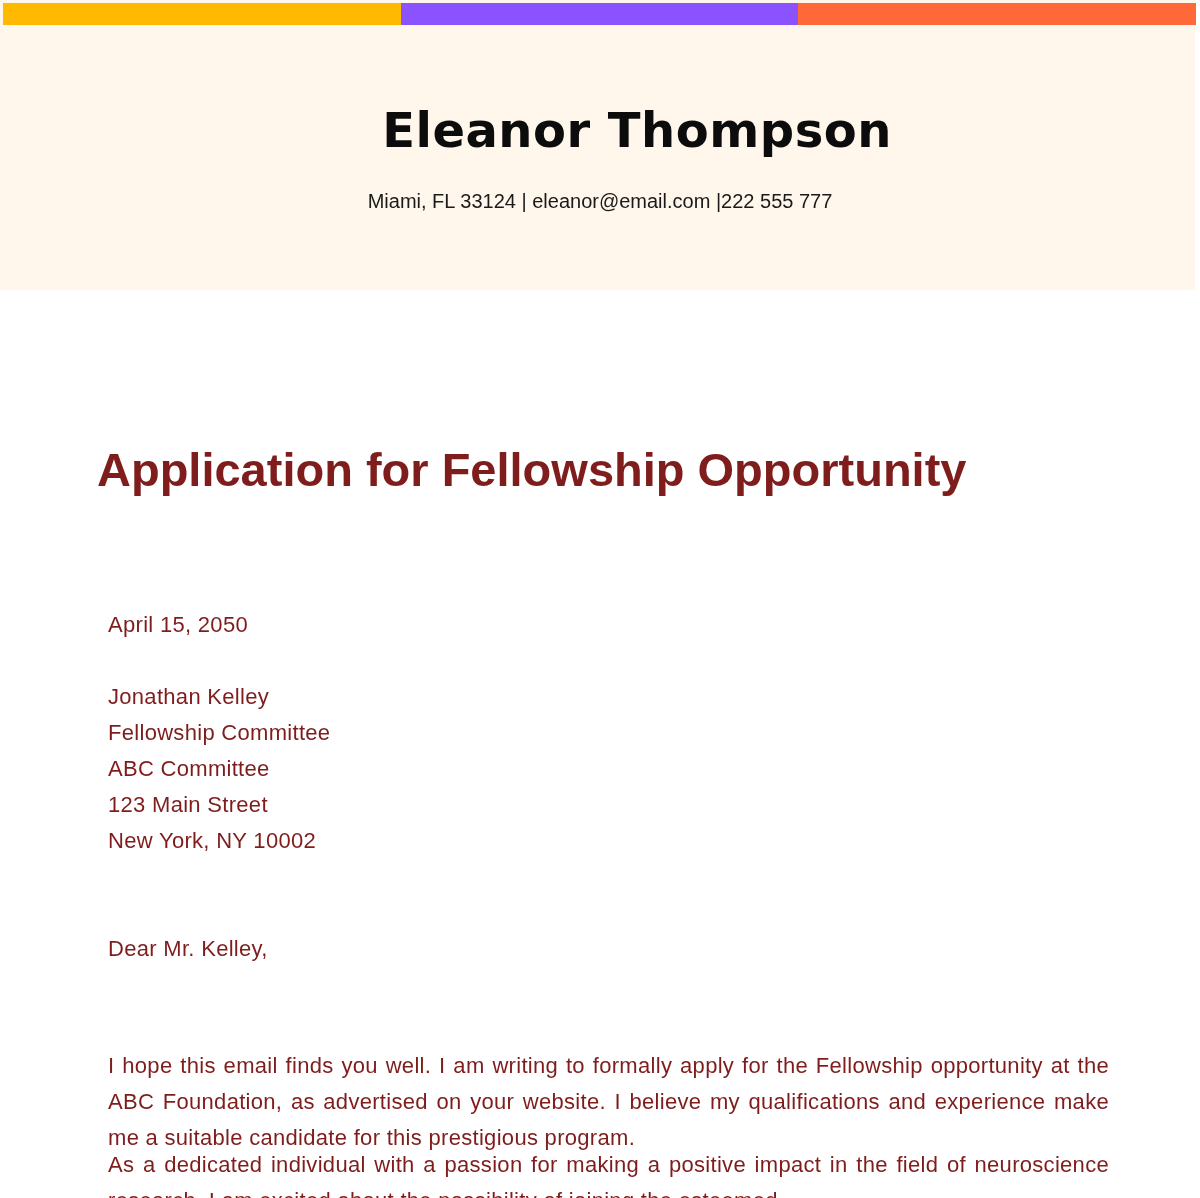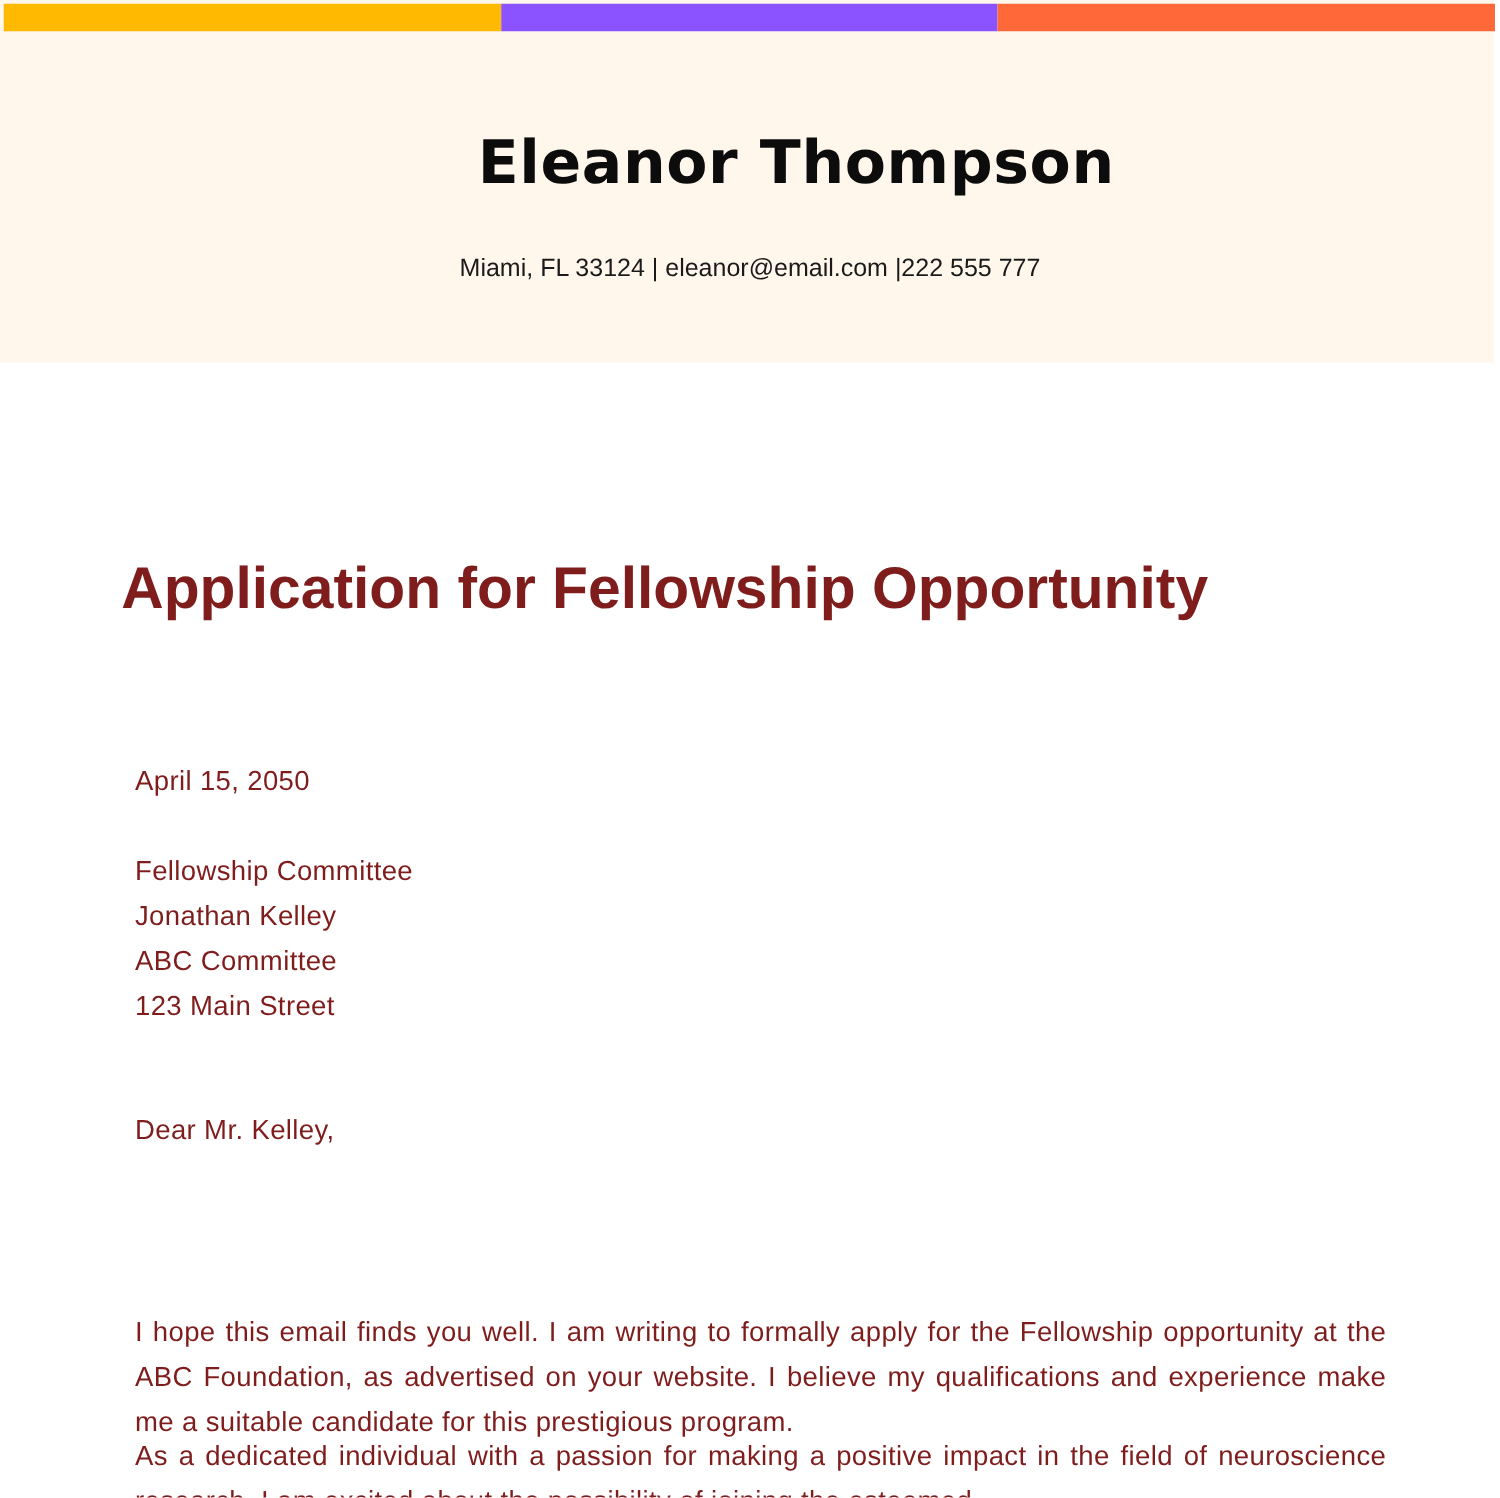--- a/index.html
+++ b/index.html
@@ -46,21 +46,21 @@
       letter-spacing: 0.5px;
       color: #0c0c0c;
       line-height: 68px;
       margin: 0;
       padding-left: 37px;
     }
     .contact {
       position: absolute;
       left: 0;
       width: 1200px;
-      top: 202px;
+      top: 188px;
       text-align: center;
       font-size: 20px;
       color: #1a1a1a;
       line-height: 26px;
       margin: 0;
     }
     .title {
       position: absolute;
       left: 97px;
       top: 440px;
@@ -78,21 +78,21 @@
       width: 1001px;
       color: #7f1d1d;
       font-size: 22px;
       line-height: 36px;
       letter-spacing: 0.3px;
       margin: 12px;
     }
     .date { top: 595px; }
     .address { top: 667px; }
     .address span { display: block; }
-    .salutation { top: 874px; }
+    .salutation { top: 919px; }
     .para {
       text-align: justify;
       text-align-last: left;
     }
     .para1 { top: 1036px; }
     .para2 { top: 1135px; }
   </style>
 </head>
 <body>
 
@@ -105,22 +105,23 @@
 </div>
 
 <h1 class="name">Eleanor Thompson</h1>
 <p class="contact">Miami, FL 33124 | eleanor@email.com |222 555 777</p>
 
 <h2 class="title">Application for Fellowship Opportunity</h2>
 
 <p class="body-text date">April 15, 2050</p>
 
 <p class="body-text address">
+  <span>Jonathan Kelley</span>
   <span>Fellowship Committee</span>
-  <span>Jonathan Kelley</span>
   <span>ABC Committee</span>
   <span>123 Main Street</span>
+  <span>New York, NY 10002</span>
 </p>
 
 <p class="body-text salutation">Dear Mr. Kelley,</p>
 
 <p class="body-text para para1">I hope this email finds you well. I am writing to formally apply for the Fellowship opportunity at the ABC Foundation, as advertised on your website. I believe my qualifications and experience make me a suitable candidate for this prestigious program.</p>
 <p class="body-text para para2">As a dedicated individual with a passion for making a positive impact in the field of neuroscience research, I am excited about the possibility of joining the esteemed</p>
 
 </body></html>

